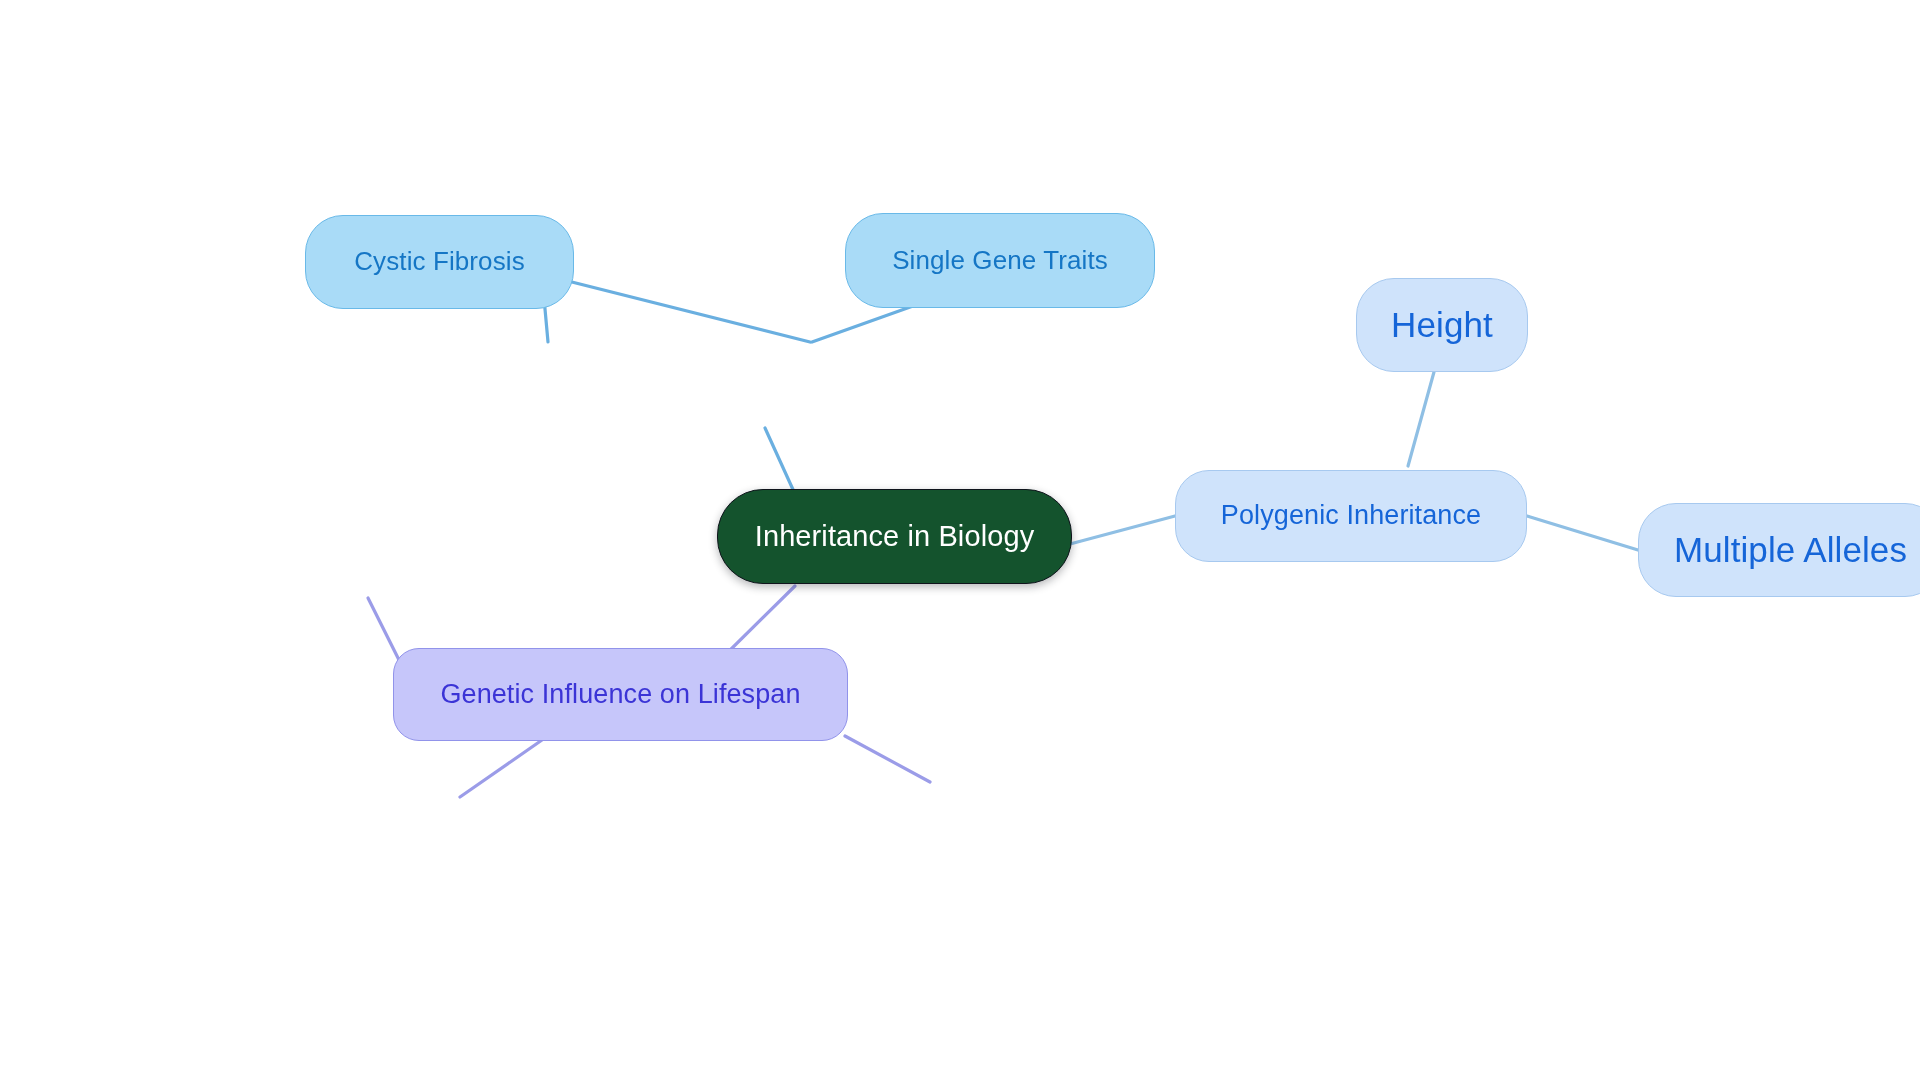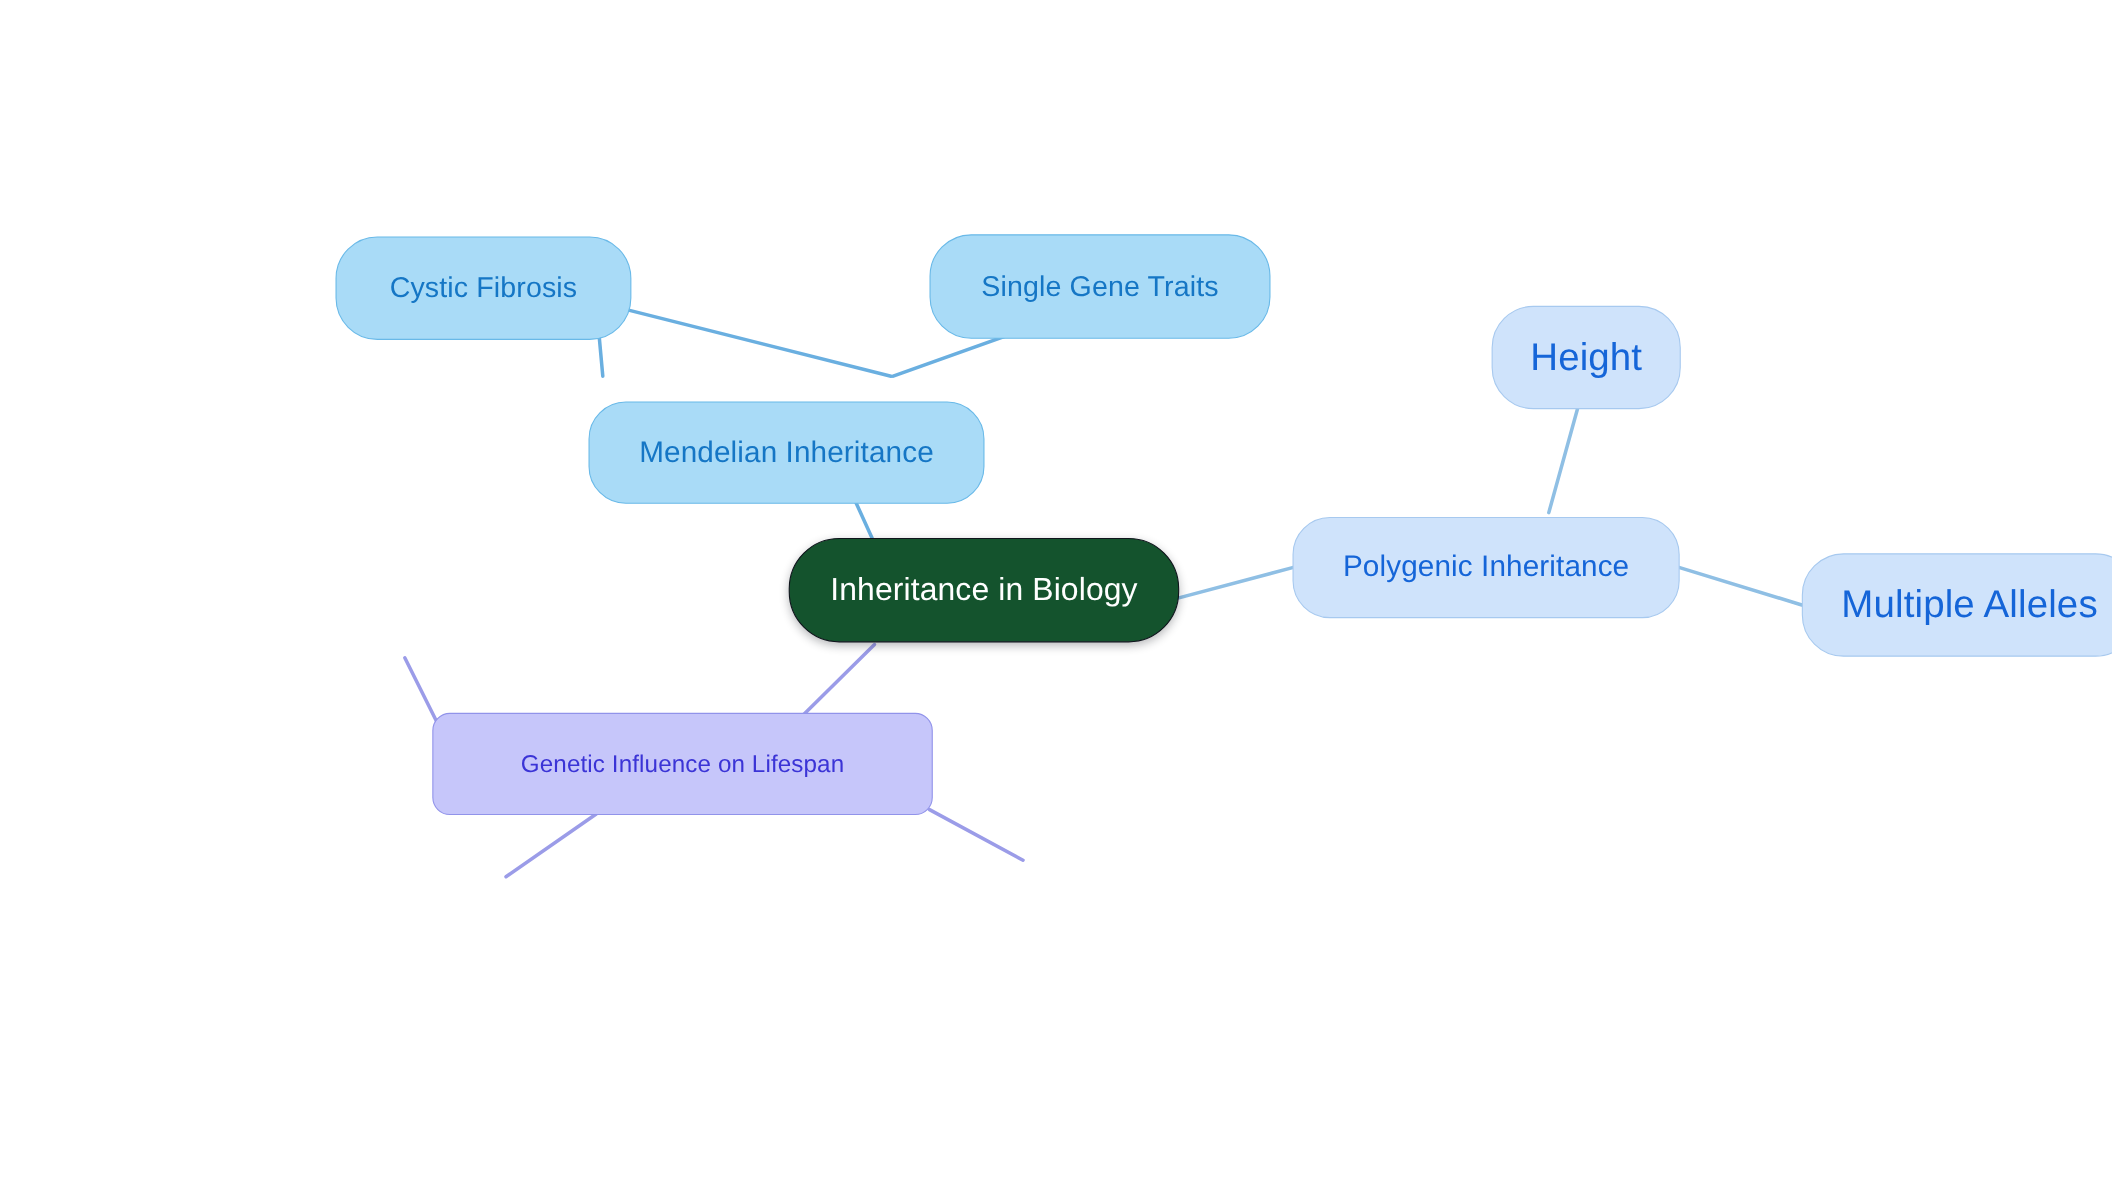--- a/index.html
+++ b/index.html
@@ -76,22 +76,22 @@
   }
   .node.blue-pale.leaf {
     border-radius: 38px;
     font-size: 35px;
   }
   
   .node.purple {
     background: #c6c6fa;
     border-color: #9193ea;
     color: #3b34d6;
-    border-radius: 16px;
-    font-size: 22px;
+    border-radius: 26px;
+    font-size: 27px;
   }
   .node.purple.leaf {
     border-radius: 38px;
     font-size: 26px;
   }
 </style>
 </head>
 <body>
 
 <div id="mindmap-canvas">
@@ -119,23 +119,20 @@
 
     <line x1="542" y1="740" x2="460" y2="797" stroke="#9b9ce8" stroke-width="3.2" stroke-linecap="round"></line>
 
     <line x1="845" y1="736" x2="930" y2="782" stroke="#9b9ce8" stroke-width="3.2" stroke-linecap="round"></line>
   </svg>
 
   <div class="node root" style="left:717px; top:489px; width:355px; height:95px;">
     <span class="node-label">Inheritance in Biology</span>
   </div>
 
-  <div class="node blue-mid" style="left:535px; top:332px; width:360px; height:93px;">
-    <span class="node-label">Mendelian Inheritance</span>
-  </div>
 
   <div class="node blue-mid leaf" style="left:305px; top:182px; width:269px; height:94px;">
     <span class="node-label">Cystic Fibrosis</span>
   </div>
 
   <div class="node blue-mid leaf" style="left:845px; top:180px; width:310px; height:95px;">
     <span class="node-label">Single Gene Traits</span>
   </div>
 
   <div class="node blue-pale" style="left:1175px; top:470px; width:352px; height:92px;">

